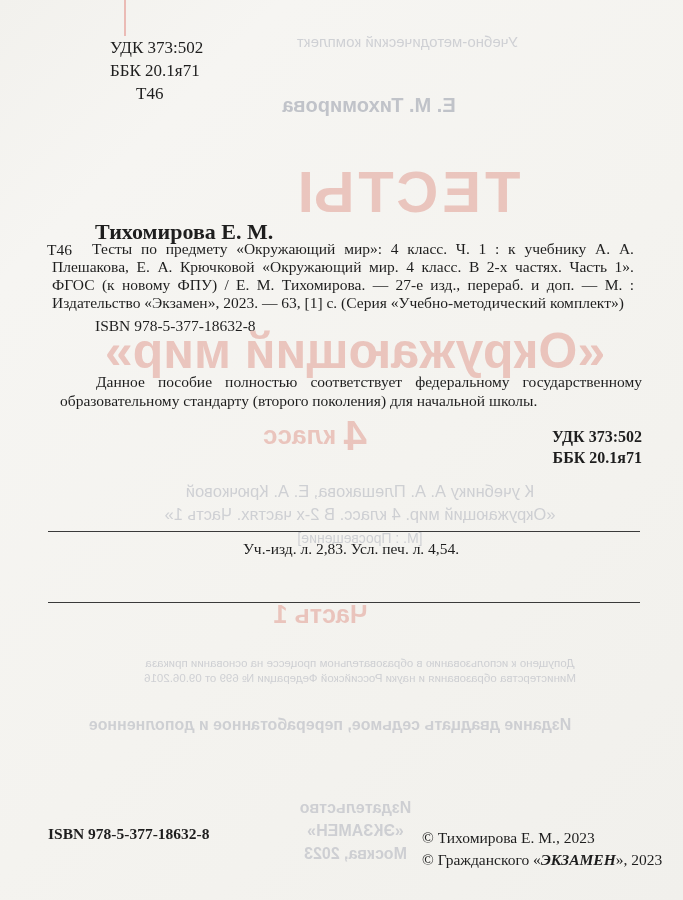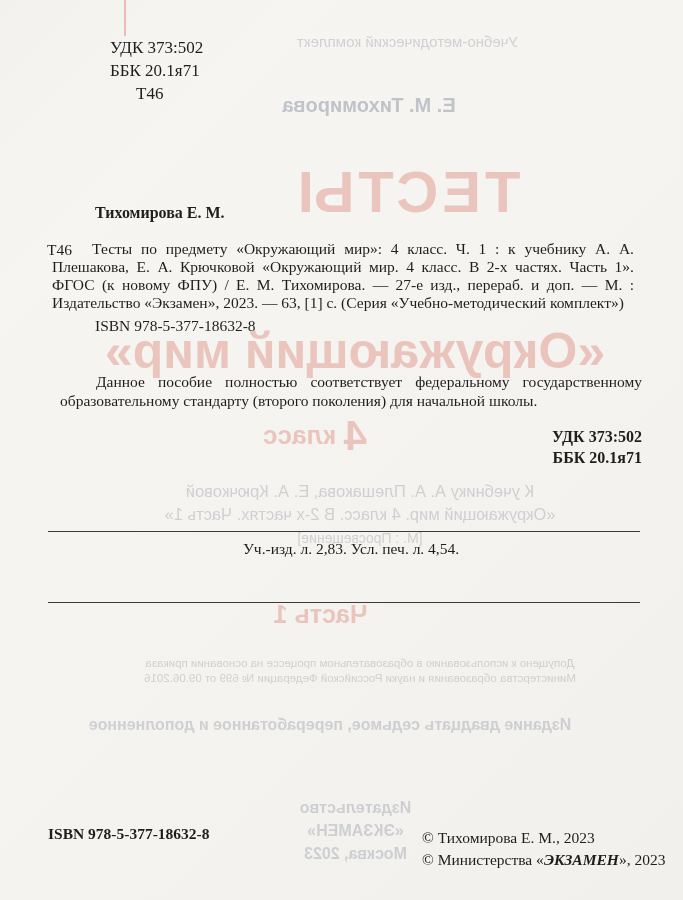--- a/index.html
+++ b/index.html
@@ -19,21 +19,21 @@
   .b{font-weight:bold;}
   .just{text-align:justify;text-align-last:left;}
   .center{text-align:center;}
   .right{text-align:right;}
 
   
   .udc-block{left:110px;top:36px;font-size:17px;line-height:23px;}
   .udc-code{padding-left:26px;}
   .notice{left:60px;top:115px;width:582px;font-size:15.5px;line-height:19px;}
   .notice .indent{text-indent:36px;}
-  .author-head{left:95px;top:204px;font-size:16px;}
+  .author-head{left:95px;top:219px;font-size:22px;}
   .bib-code{left:47px;top:241px;font-size:15.5px;}
   .bib{left:52px;top:240px;width:582px;font-size:15.5px;line-height:18px;text-indent:40px;}
   .isbn-top{left:95px;top:317px;font-size:15.5px;}
   .annot{left:60px;top:340px;width:582px;font-size:15.5px;line-height:19px;margin-top:32px;}
   .annot p{margin:0;text-indent:36px;}
   .udc-right{left:402px;top:426px;width:240px;font-size:16px;line-height:21px;}
   .rule{left:48px;width:592px;height:0;border-top:1.5px solid #3a3a3a;}
   .rule1{top:531px;}
   .rule2{top:602px;}
   .imprint{left:60px;top:539px;width:582px;font-size:15.5px;line-height:19px;}
@@ -115,16 +115,16 @@
   <div class="abs imprint center">
     <div>Уч.-изд. л. 2,83. Усл. печ. л. 4,54.</div>
   </div>
 
   <div class="abs rule rule2"></div>
 
   <div class="abs isbn-bottom b">ISBN 978-5-377-18632-8</div>
 
   <div class="abs copyright">
     <div>© Тихомирова Е. М., 2023</div>
-    <div><span>© Министерства «</span><span class="pub-name">ЭКЗАМЕН</span><span>», 2023</span></div>
+    <div><span>© Гражданского «</span><span class="pub-name">ЭКЗАМЕН</span><span>», 2023</span></div>
   </div>
 
 </div>
 
 </body></html>

